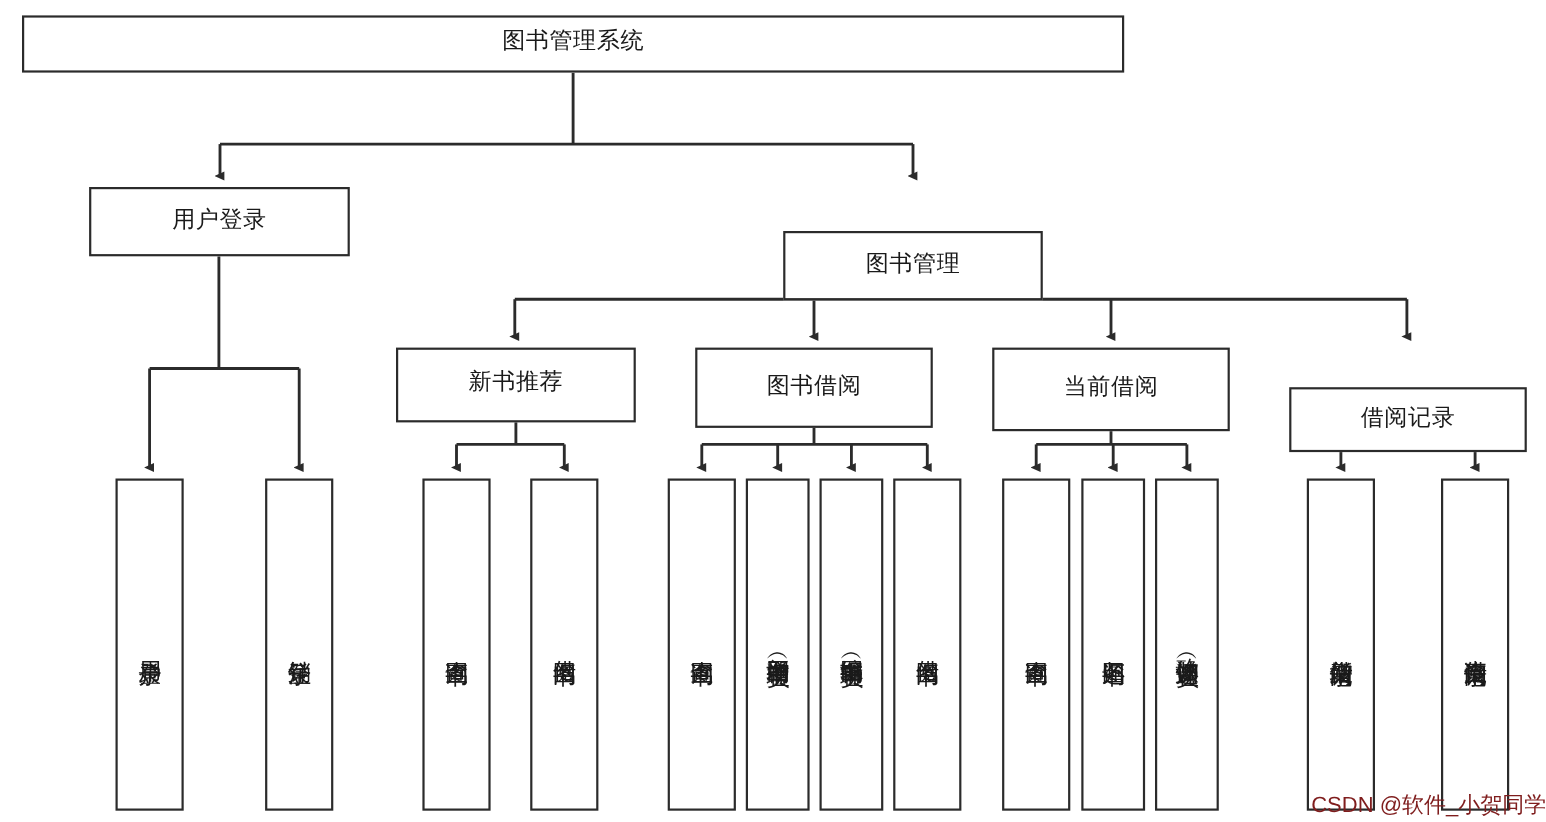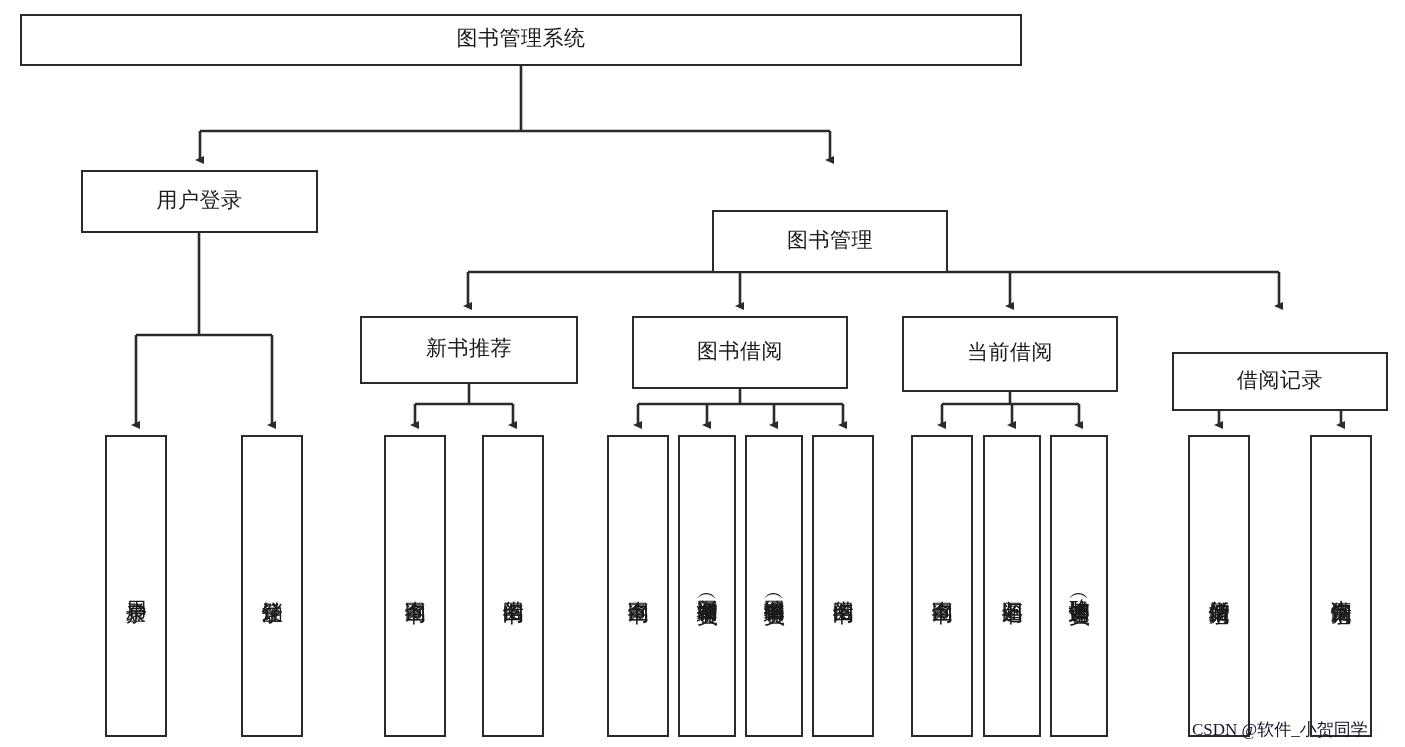--- a/index.html
+++ b/index.html
@@ -61,23 +61,23 @@
     writing-mode: vertical-rl;
     text-orientation: upright;
     font-size: 21px;
     line-height: 1.08;
     letter-spacing: 1px;
     white-space: nowrap;
     text-align: center;
   }
   .watermark {
     position: absolute;
-    color: #0f172a;
-    font-size: 17px;
-    font-family: Liberation Serif, serif;
+    color: #7f1d1d;
+    font-size: 20px;
+    font-family: Liberation Sans, sans-serif;
     white-space: nowrap;
     user-select: none;
   }
 </style>
 </head>
 <body>
 
 <div id="canvas">
 
   <svg class="connectors" viewBox="0 0 1405 747" xmlns="http://www.w3.org/2000/svg">

